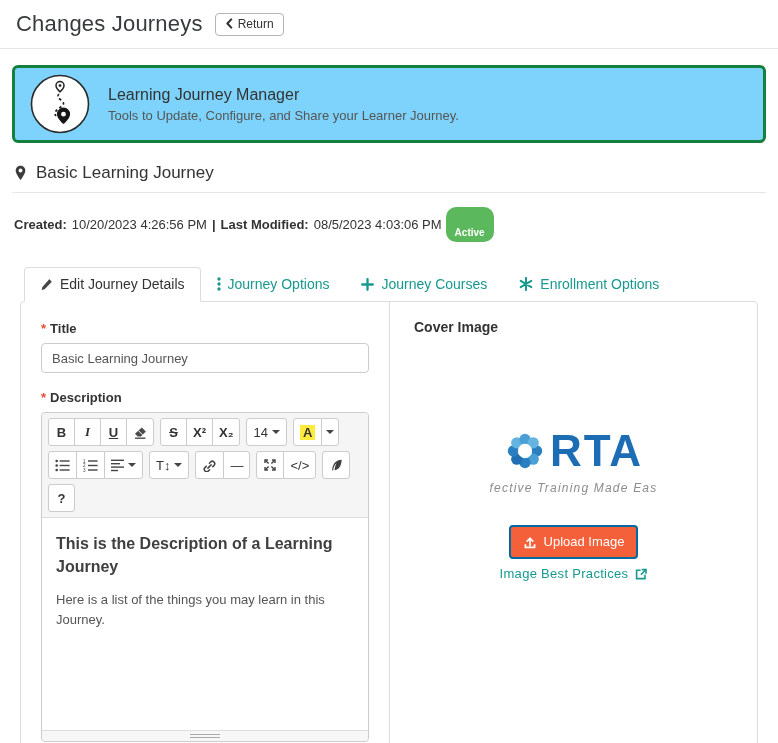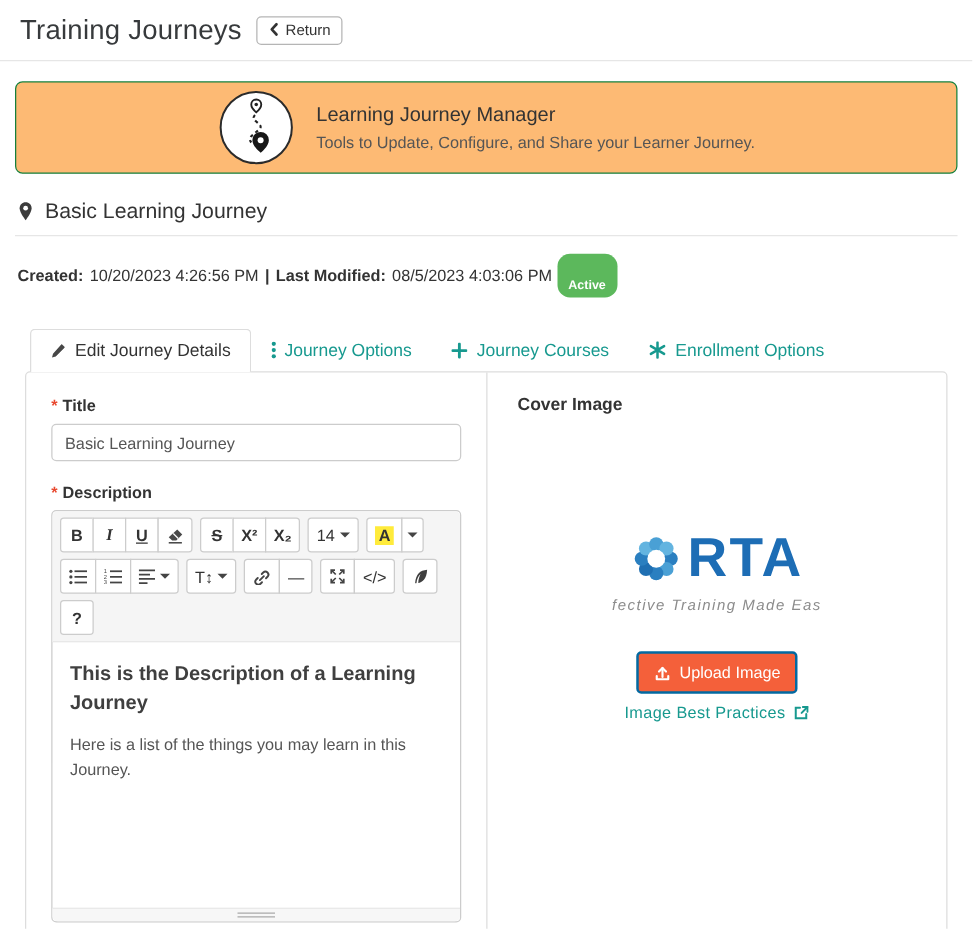--- a/index.html
+++ b/index.html
@@ -12,21 +12,21 @@
   }
   
   .header { display:flex; align-items:center; gap:12px; padding:11px 16px 4px; }
   .page-title { font-size:22px; font-weight:500; margin:0; color:#373a3c; letter-spacing:.2px; }
   .return-btn { display:inline-flex; align-items:center; gap:5px; background:#fff;
     border:1px solid #b5b5b5; border-radius:4px; padding:3px 9px 4px; font-size:12px;
     color:#333; cursor:pointer; font-family:inherit;justify-content:center; }
   hr.full { border:0; border-top:1px solid #e6e6e6; margin:7px 0 16px; }
   
   .banner { display:flex; align-items:center; gap:17px; margin:0 12px 20px;
-    background:#fdba74; border:1px solid #15803d; border-radius:6px; padding:5px 14px;justify-content:center; }
+    background:#7dd3fc; border:3px solid #15803d; border-radius:6px; padding:5px 14px; }
   .banner-title { font-size:16px; color:#333; margin-bottom:4px; }
   .banner-sub { font-size:13px; color:#555; }
   
   .journey-head { display:flex; align-items:center; gap:9px; margin:0 14px; font-size:17px; color:#333; }
   hr.sect { border:0; border-top:1px solid #e6e6e6; margin:9px 12px 14px; }
   .meta { margin:0 14px 25px; font-size:13px; color:#333; display:flex; align-items:center; flex-wrap:wrap; }
   .meta b { font-weight:bold; }
   .meta .v { margin:0 5px; }
   .badge { background:#5cb85c; color:#fff; font-size:10px; font-weight:bold;
     padding:20px 9px 4px; border-radius:10px; margin-left:4px; }
@@ -82,21 +82,21 @@
   .upload-btn { margin:30px auto 7px; display:flex; align-items:center; gap:7px;
     background:#f4603a; color:#fff; border:2px solid #0369a1; border-radius:4px;
     padding:7px 12px 8px; font-size:13px; cursor:pointer; width:max-content; font-family:inherit; }
   .bp-link { display:flex; align-items:center; justify-content:center; gap:6px;
     color:#17998f; font-size:13px; letter-spacing:.3px; text-decoration:none; cursor:pointer; }
 </style>
 </head>
 <body>
 
 <div class="header">
-  <h1 class="page-title">Training Journeys</h1>
+  <h1 class="page-title">Changes Journeys</h1>
   <button class="return-btn">
     <svg width="8" height="11" viewBox="0 0 8 11">
         <path d="M6.2 1.4 L2.4 5.5 L6.2 9.6" stroke="#333" stroke-width="2.1" fill="none" stroke-linecap="round" stroke-linejoin="round"></path>
       </svg>
     <span>Return</span>
   </button>
 </div>
 <hr class="full">
 
 <div class="banner">

